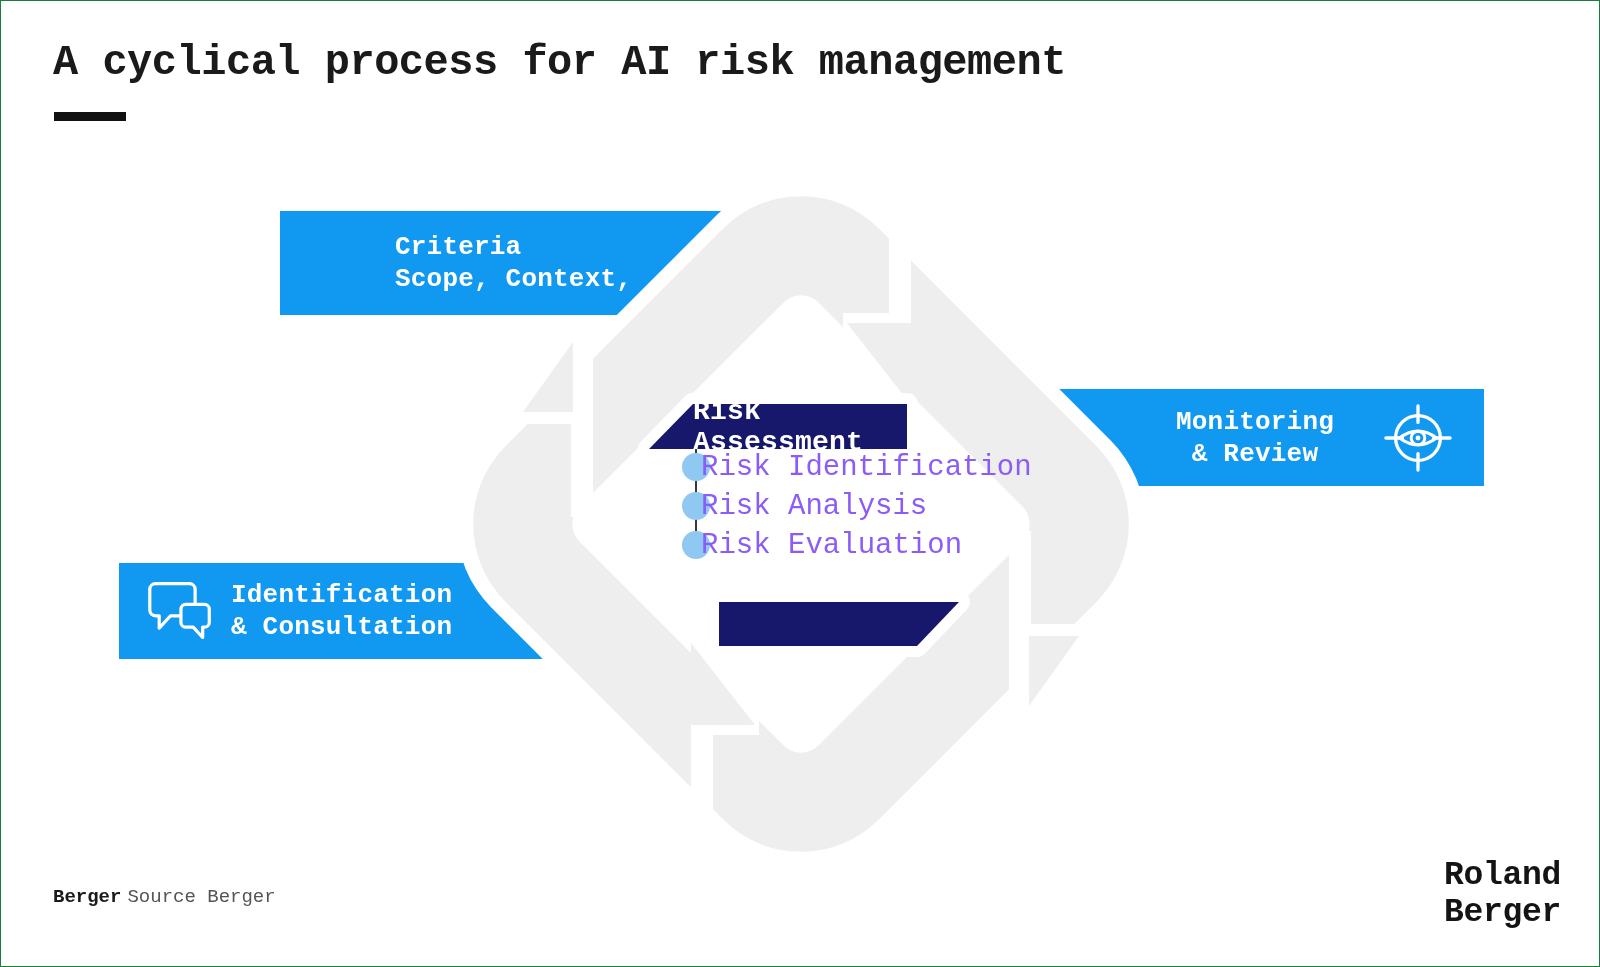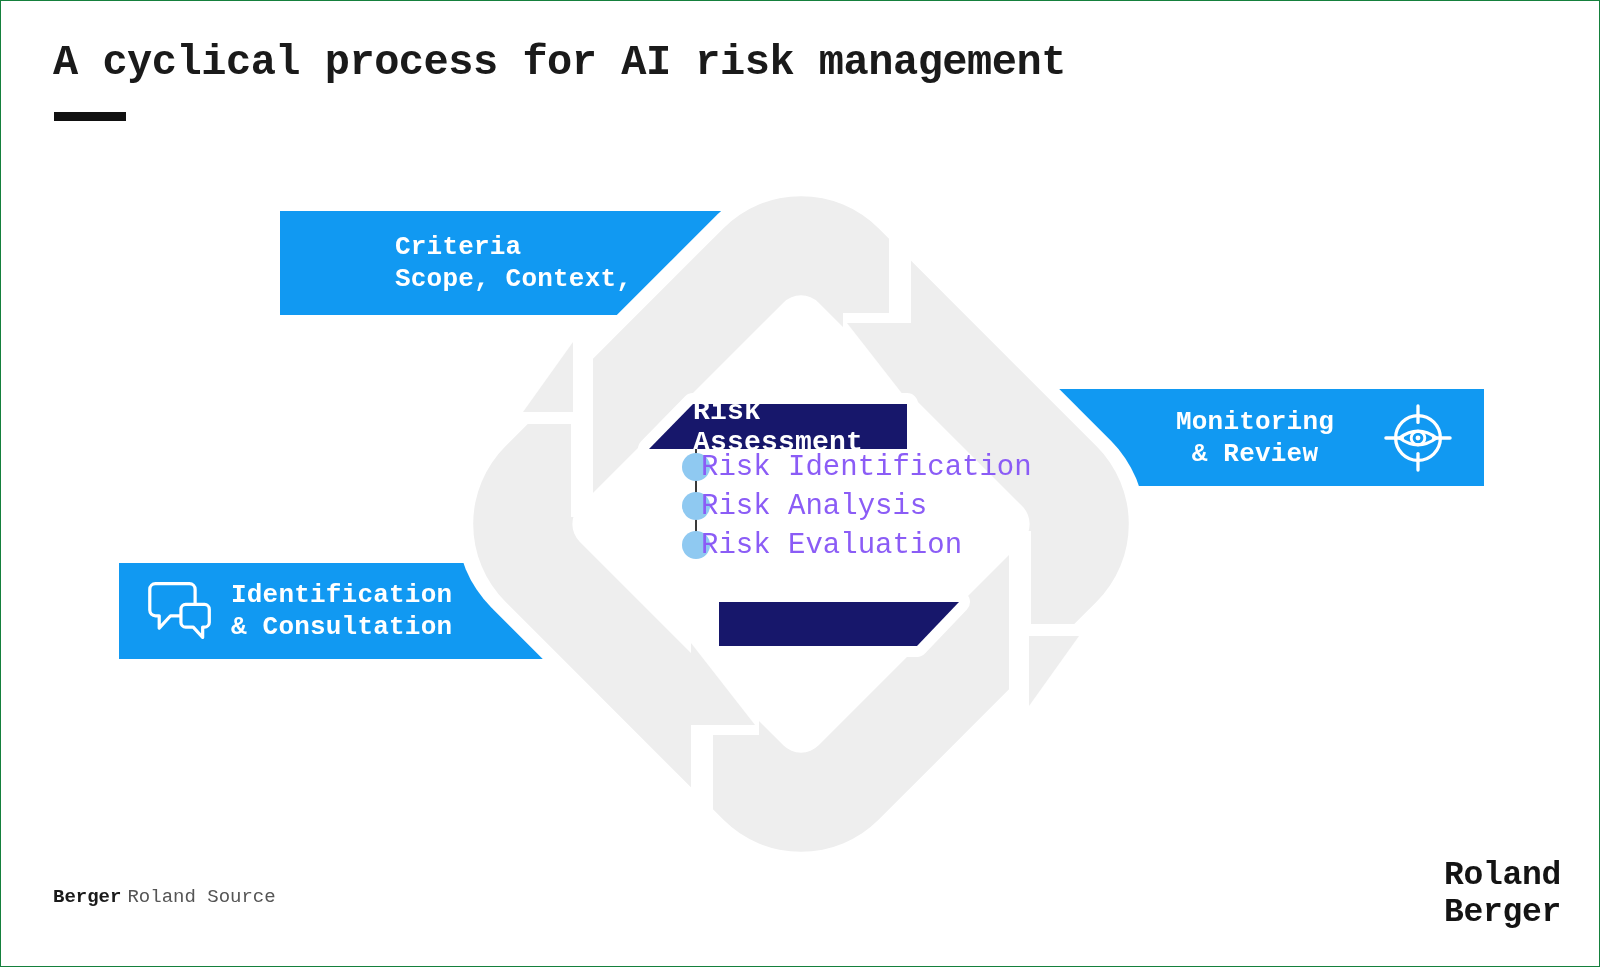--- a/index.html
+++ b/index.html
@@ -129,20 +129,20 @@
   <div class="abs center-item list-text" style="left:700px;top:450px">Risk Identification</div>
 
   <div class="abs center-item bullet" style="left:681px;top:491px"></div>
   <div class="abs center-item list-text" style="left:700px;top:489px">Risk Analysis</div>
 
   <div class="abs center-item bullet" style="left:681px;top:530px"></div>
   <div class="abs center-item list-text" style="left:700px;top:528px">Risk Evaluation</div>
 
 
   <div class="abs source">
-    <b>Berger</b><span>Roland Source</span>
+    <b>Berger</b><span>Source Berger</span>
   </div>
   <div class="abs logo">
     <div>Roland</div>
     <div>Berger</div>
   </div>
 
 </div>
 
 </body></html>

